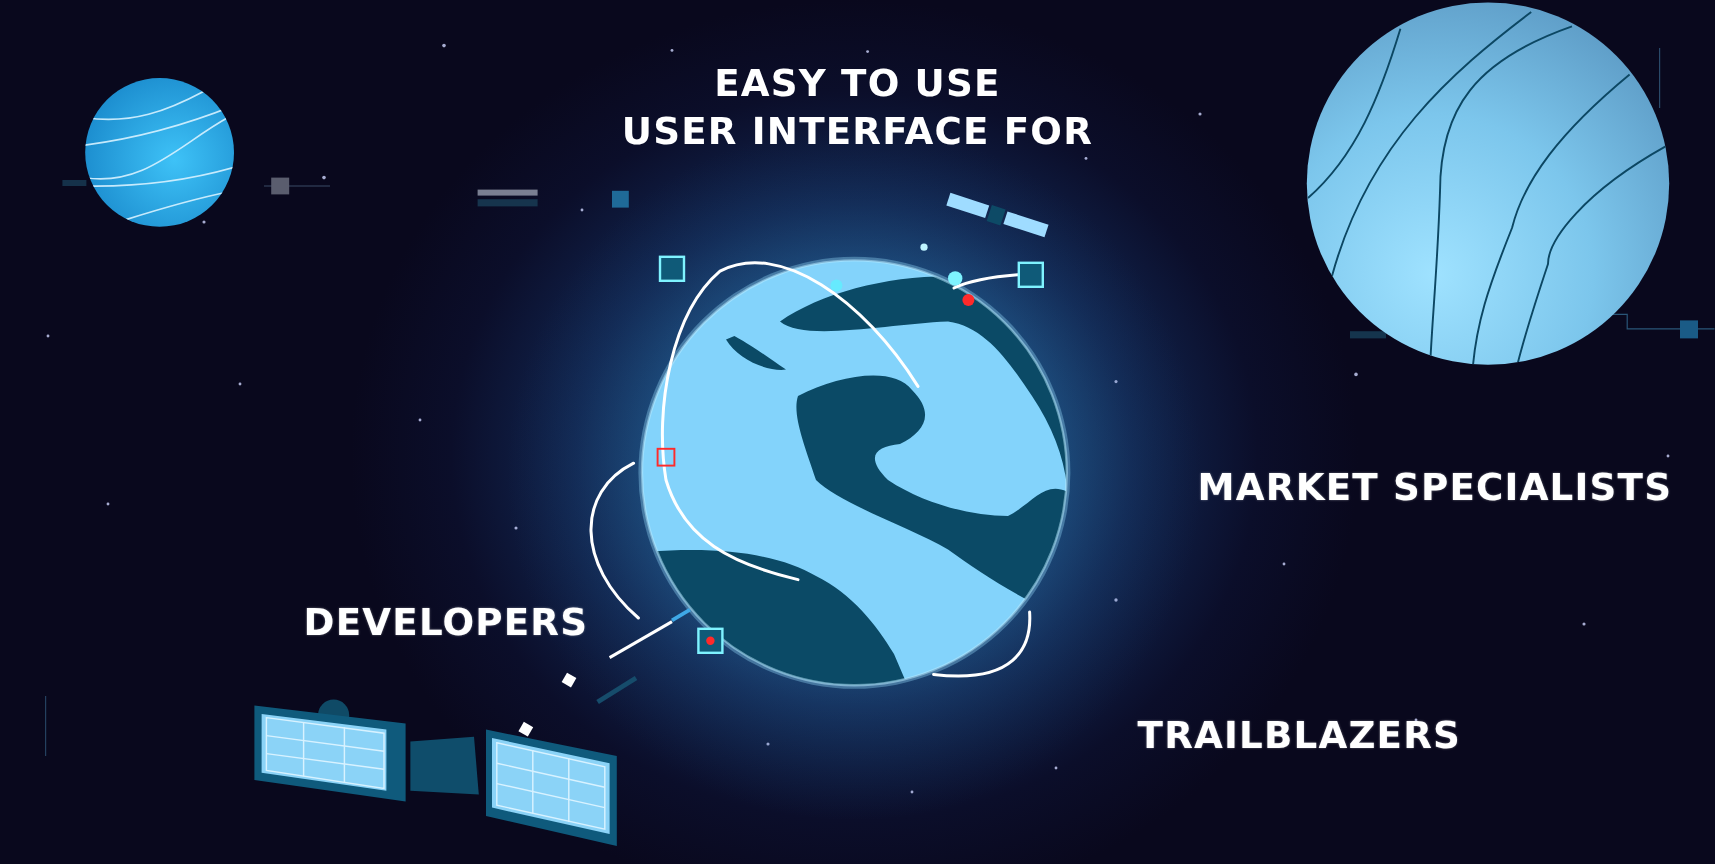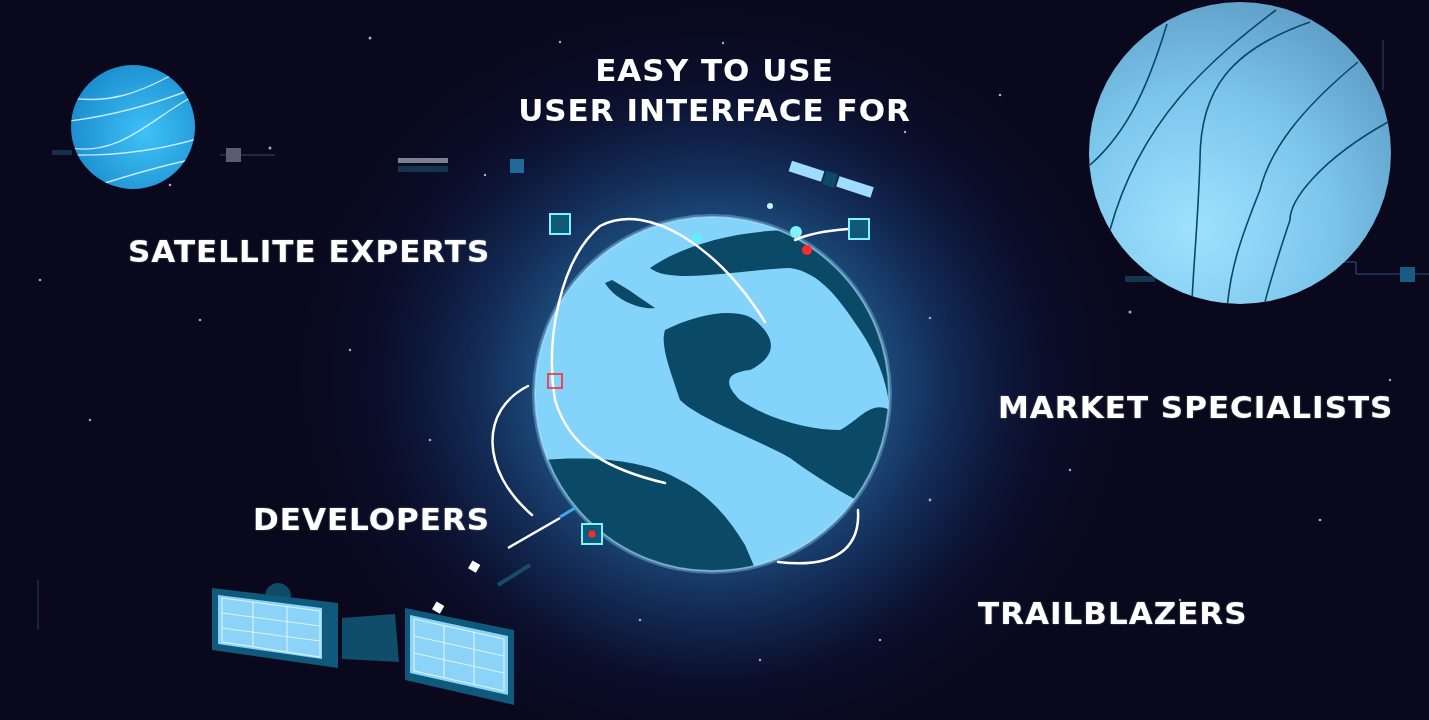--- a/index.html
+++ b/index.html
@@ -173,17 +173,16 @@
         <line x1="474" y1="632" x2="474" y2="685"></line>
         <line x1="414" y1="636" x2="504" y2="656"></line>
         <line x1="414" y1="653" x2="504" y2="673"></line>
       </g>
     </g>
   </svg>
 
   <div class="headline" style="top:90px;">USER INTERFACE FOR</div>
   <div class="headline" style="top:50px;">EASY TO USE</div>
 
-  <div class="label" style="left:128px;top:236px;">SATELLITE EXPERTS</div>
   <div class="label" style="left:998px;top:392px;">MARKET SPECIALISTS</div>
   <div class="label" style="left:253px;top:504px;">DEVELOPERS</div>
-  <div class="label" style="left:978px;top:598px;text-align:center;">TRAILBLAZERS</div>
+  <div class="label" style="left:948px;top:598px;text-align:center;">TRAILBLAZERS</div>
 </div>
 
 </body></html>

